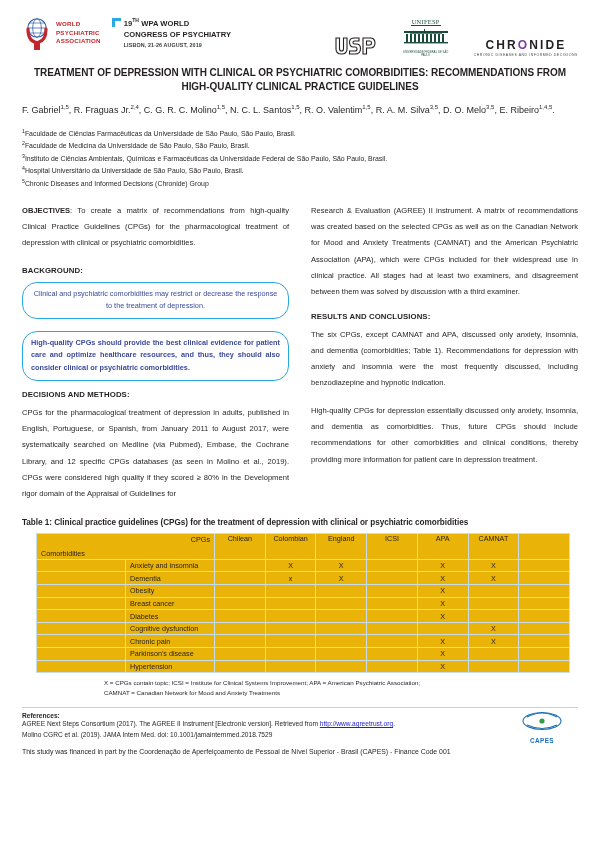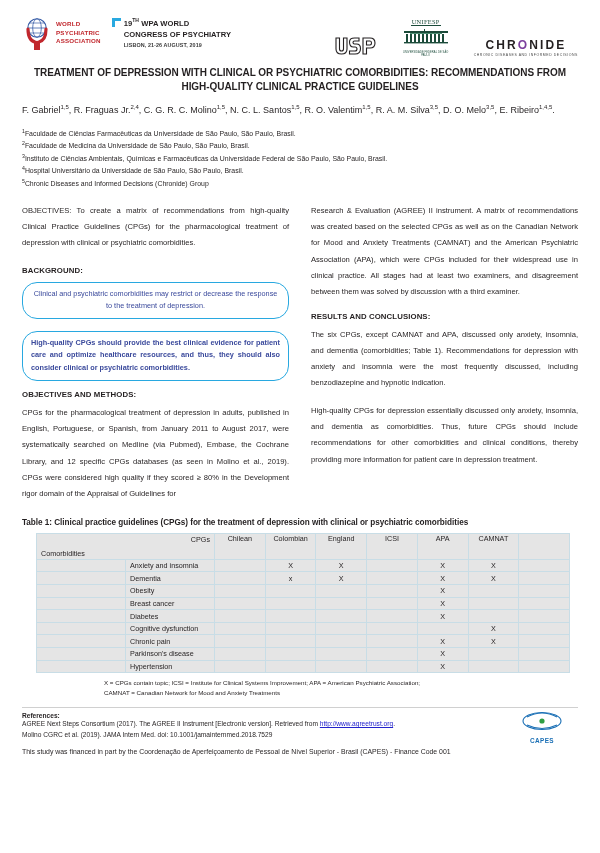--- a/index.html
+++ b/index.html
@@ -82,21 +82,21 @@
   
   .cols { display: flex; gap: 22px; margin-top: 14px; }
   .col { width: 268px; }
   .body-p {
     font-size: 7.6px; line-height: 2.12; text-align: justify;
     color: #231f20; margin: 0;
   }
   .sec-head {
     font-size: 7.8px; font-weight: bold; letter-spacing: .1px;
   }
-  .lbl-bold { font-weight: normal; }
+  .lbl-bold { font-weight: bold; }
   .sp-9 { height: 9px; }
   .sp-12 { height: 12px; }
   .sp-14 { height: 14px; }
   .sp-6 { height: 6px; }
 
   
   .callout {
     border: 1.6px solid #28a8e0; border-radius: 15px;
     padding: 5px 8px 6px 8px;
   }
@@ -110,21 +110,21 @@
   .callout.c2 .ct {
     font-size: 7.3px; line-height: 1.72; text-align: justify; color: #3b4a9c;
   }
 
   
   .table-caption {
     font-size: 8.2px; font-weight: bold; margin-top: 16px; letter-spacing: -.05px;
   }
   table.cpg {
     width: 534px; margin: 6px 0 0 14px;
-    border-collapse: collapse; background: #e5e5e5;
+    border-collapse: collapse; background: #eab308;
     table-layout: fixed;
   }
   table.cpg th, table.cpg td {
     border: .7px solid #c8dde6;
     font-size: 7.2px; font-weight: normal; color: #231f20;
     height: 12.6px; padding: 0 3px;
   }
   table.cpg th.corner {
     position: relative; width: 178px; height: 26px; vertical-align: top;
     padding: 0;
@@ -265,21 +265,21 @@
         <svg class="arrow-down" width="20" height="20" viewBox="0 0 20 20">
           <path d="M7 0 L13 0 L13 9 L18 9 L10 19 L2 9 L7 9 Z" fill="#c1272d"></path>
         </svg>
       </div>
 
       <div class="callout c2">
         <div class="ct">High-quality CPGs should provide the best clinical evidence for patient care and optimize healthcare resources, and thus, they should also consider clinical or psychiatric comorbidities.</div>
       </div>
 
       <div class="sp-9"></div>
-      <div class="sec-head">OBJECTIVES AND METHODS:</div>
+      <div class="sec-head">DECISIONS AND METHODS:</div>
       <div class="sp-6"></div>
       <p class="body-p">CPGs for the pharmacological treatment of depression in adults, published in English, Portuguese, or Spanish, from January 2011 to August 2017, were systematically searched on Medline (via Pubmed), Embase, the Cochrane Library, and 12 specific CPGs databases (as seen in Molino et al., 2019). CPGs were considered high quality if they scored ≥ 80% in the Development rigor domain of the Appraisal of Guidelines for</p>
     </div>
 
     <div class="col">
       <p class="body-p">Research &amp; Evaluation (AGREE) II instrument. A matrix of recommendations was created based on the selected CPGs as well as on the Canadian Network for Mood and Anxiety Treatments (CAMNAT) and the American Psychiatric Association (APA), which were CPGs included for their widespread use in clinical practice. All stages had at least two examiners, and disagreement between them was solved by discussion with a third examiner.</p>
 
       <div class="sp-12"></div>
       <div class="sec-head">RESULTS AND CONCLUSIONS:</div>
       <div class="sp-6"></div>

